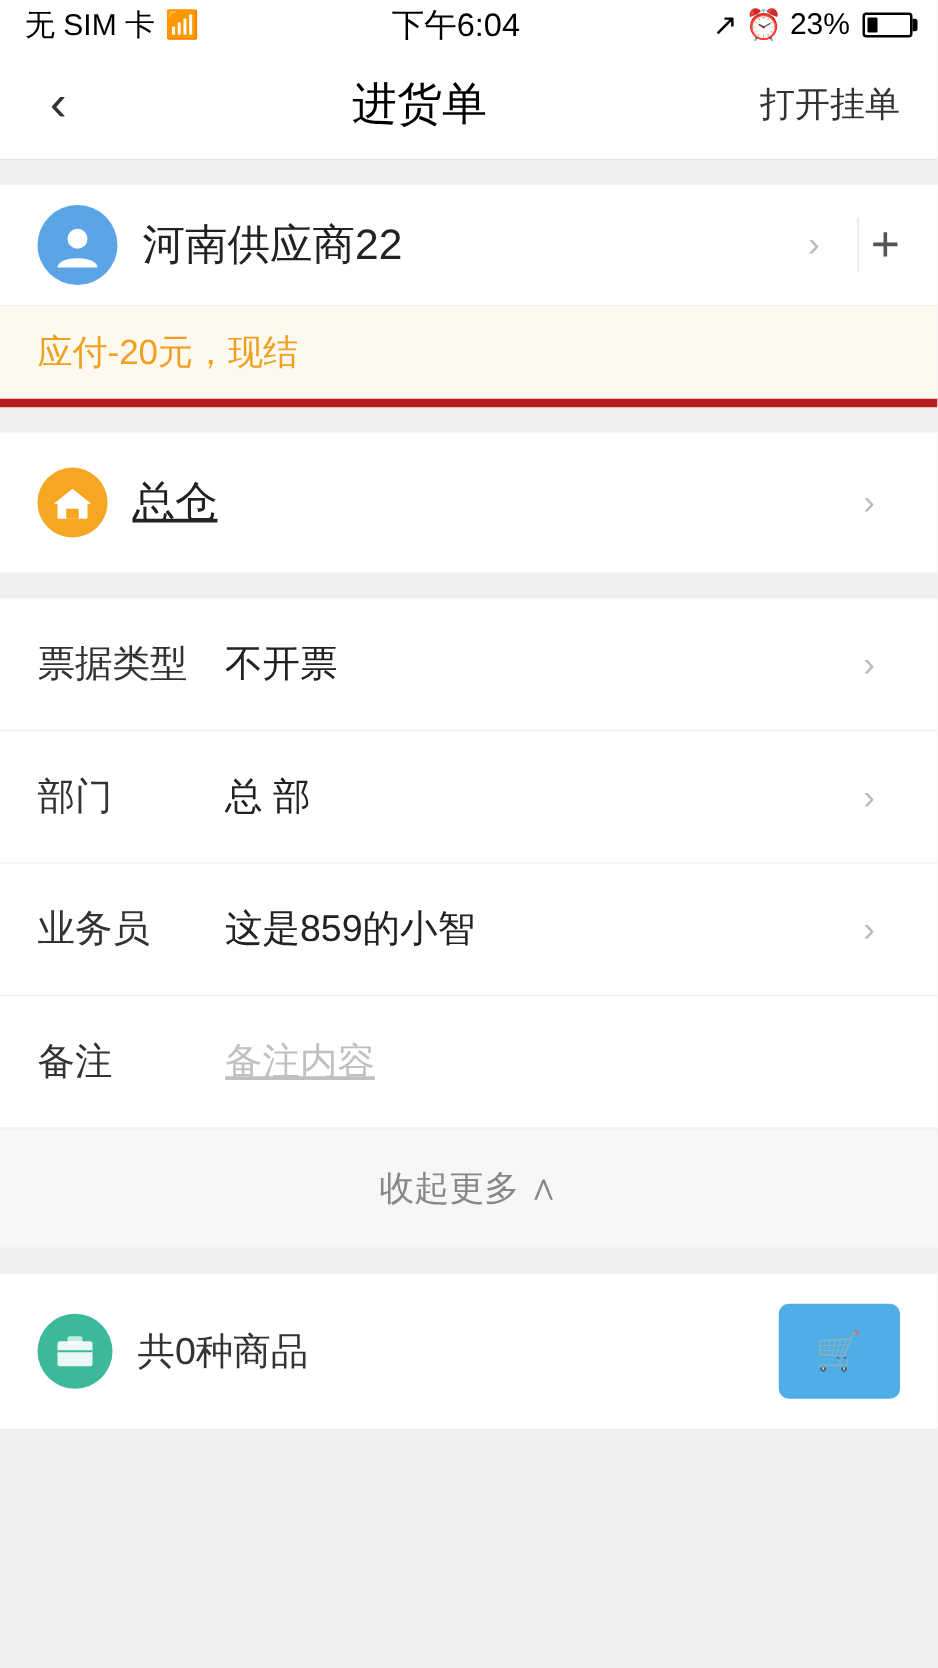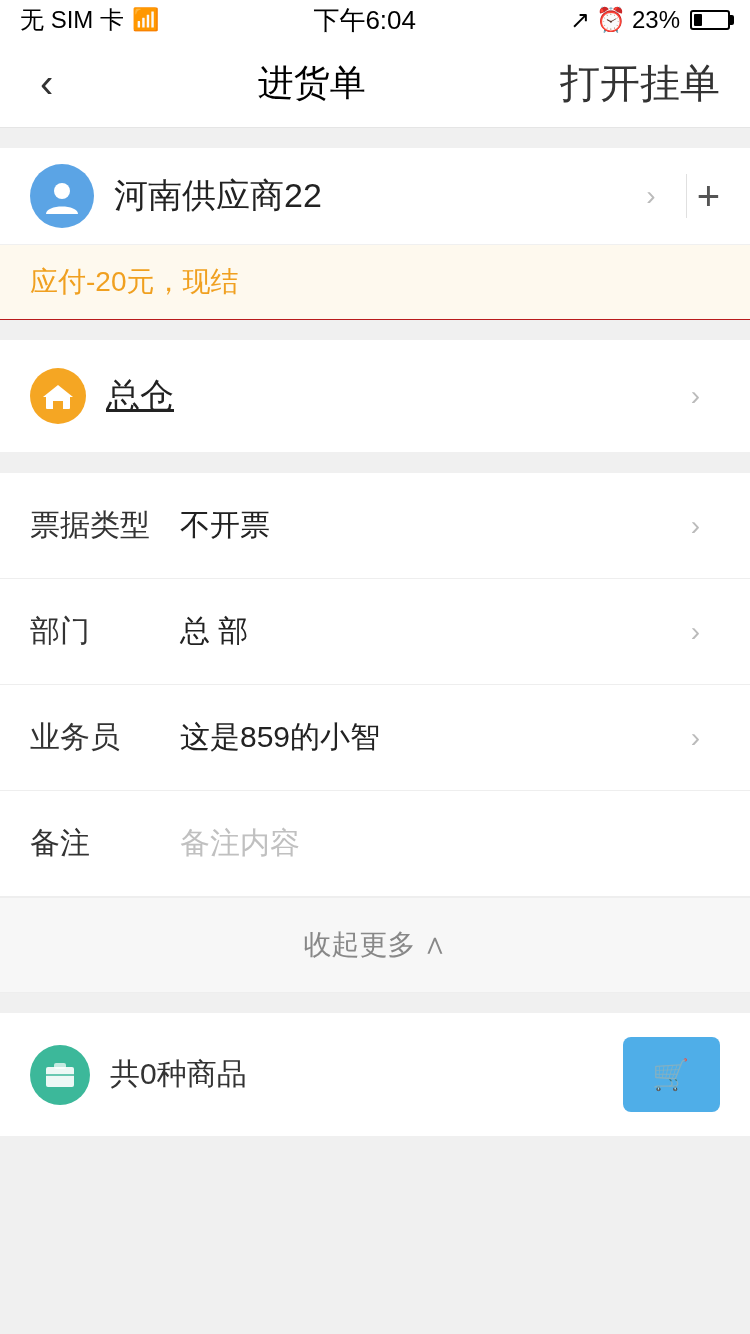--- a/index.html
+++ b/index.html
@@ -73,21 +73,21 @@
       color: #333;
       cursor: pointer;
       padding: 10px;
     }
     .nav-title {
       font-size: 36px;
       font-weight: 500;
       color: #000;
     }
     .nav-action {
-      font-size: 40px;
+      font-size: 28px;
       color: #333;
       cursor: pointer;
     }
 
     
     .section-gap {
       height: 20px;
       background: #f0f0f0;
     }
 
@@ -140,21 +140,21 @@
       background: #e0e0e0;
       margin: 0 10px;
     }
 
     
     .notice-bar {
       background: #fef9ee;
       padding: 18px 30px;
       font-size: 28px;
       color: #f0a020;
-      border-bottom: 1px solid #b91c1c;
+      border-bottom: 7px solid #b91c1c;
     }
 
     
     .warehouse-row {
       display: flex;
       align-items: center;
       padding: 28px 30px;
       background: #fff;
       border-bottom: 1px solid #f0f0f0;
     }
@@ -195,20 +195,21 @@
       flex: 1;
       font-size: 30px;
       color: #222;
       padding-left: 10px;
     }
     .form-placeholder {
       flex: 1;
       font-size: 30px;
       color: #c0c0c0;
       padding-left: 10px;
+      text-decoration: underline;
     }
 
     
     .collapse-toggle {
       display: flex;
       align-items: center;
       justify-content: center;
       padding: 28px 30px;
       background: #f7f7f7;
       cursor: pointer;

